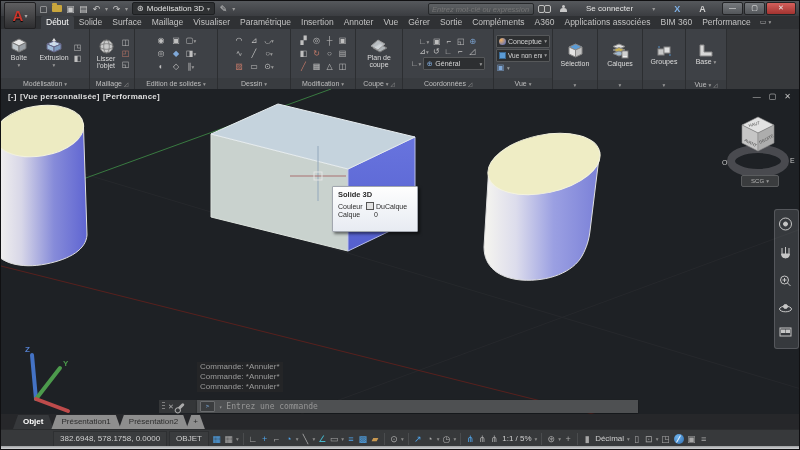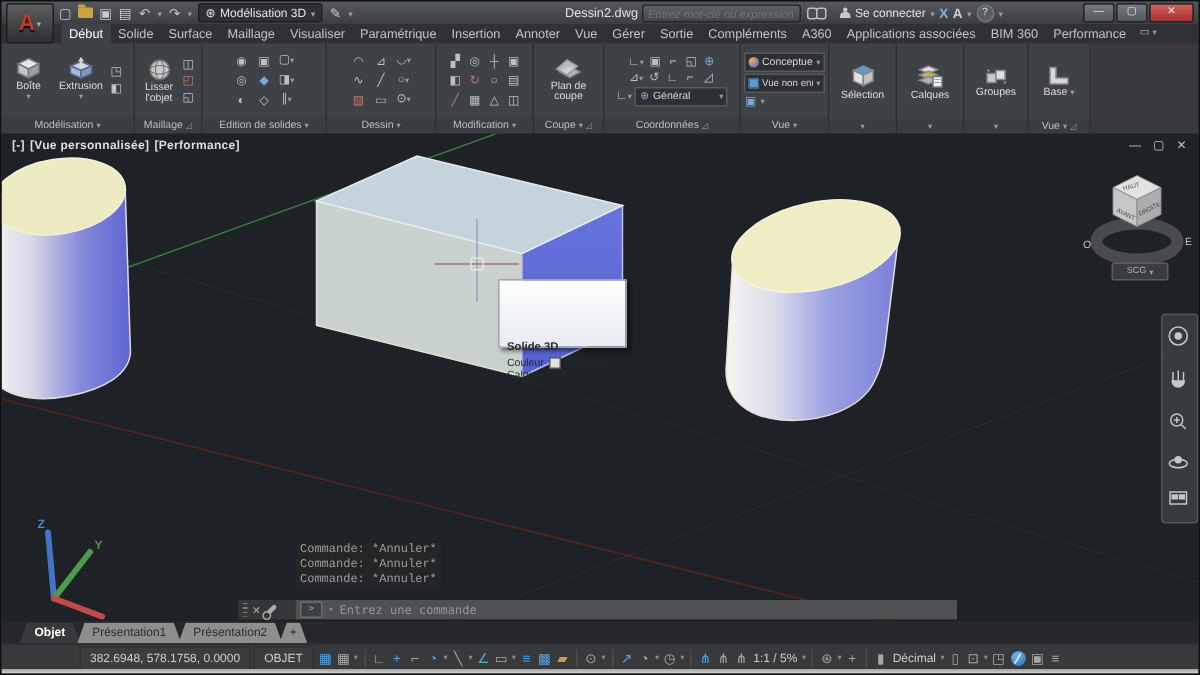--- a/index.html
+++ b/index.html
@@ -15,21 +15,21 @@
   .qicon{display:inline-block;text-align:center;min-width:9px;line-height:12px;}
   .folder{width:10px;height:7px;background:#C9A63C;border-radius:1px;position:relative;}
   .folder:before{content:"";position:absolute;top:-2px;left:0;width:5px;height:2px;background:#C9A63C;border-radius:1px 1px 0 0;}
   .wscombo{display:flex;align-items:center;gap:3px;background:#2E3032;border:1px solid #1E2022;border-radius:2px;height:11px;padding:0 4px;color:#E4E4E4;font-size:8px;}
   .doc-title{position:absolute;left:340px;top:1px;width:120px;text-align:center;color:#E2E2E2;font-size:8.5px;line-height:13px;}
   .search{position:absolute;left:427px;top:2px;width:104px;height:10px;background:linear-gradient(#5E6164,#44474A);border:1px solid #26282A;border-radius:2px;display:flex;align-items:flex-end;}
   .search input{width:100%;background:transparent;border:none;outline:none;font-style:italic;font-size:7.5px;color:#A5A5A5;padding:0 3px;font-family:"Liberation Sans",sans-serif;}
   .binoc{position:absolute;left:537px;top:4px;width:12px;height:7px;}
   .binoc i{position:absolute;width:5px;height:6px;border:1px solid #C0C0C0;border-radius:2px;background:#4A4C4E;}
   .binoc i:last-child{left:6px;}
-  .signin{position:absolute;left:558px;top:1px;height:13px;display:flex;align-items:center;gap:3px;color:#E4E4E4;font-size:8px;}
+  .signin{position:absolute;left:558px;top:1px;height:13px;display:flex;align-items:center;gap:19px;color:#E4E4E4;font-size:8px;}
   .person{width:8px;height:8px;position:relative;}
   .person:before{content:"";position:absolute;left:2.5px;top:0;width:3px;height:3px;border-radius:50%;background:#C8C8C8;}
   .person:after{content:"";position:absolute;left:0.5px;top:3.5px;width:7px;height:4px;border-radius:3px 3px 0 0;background:#C8C8C8;}
   .xlogo{color:#7FB2E8;font-weight:bold;font-size:9px;}
   .alogo{color:#CFCFCF;font-weight:bold;font-size:9px;}
   .helpbtn{width:10px;height:10px;border-radius:50%;background:#5A5D60;border:1px solid #77797C;color:#E8E8E8;font-size:7px;text-align:center;line-height:10px;}
   .winbtns{position:absolute;right:3px;top:1px;display:flex;gap:1px;}
   .wbtn{width:19px;height:11px;border-radius:2px;border:1px solid #232426;background:linear-gradient(#76797D,#53565A);color:#E8E8E8;font-size:7px;text-align:center;line-height:10px;}
   .wbtn.close{background:linear-gradient(#D4605C,#A33330);width:28px;}
   .tbar-dd{color:#9A9A9A;font-size:6px;}
@@ -63,25 +63,25 @@
   .bigpanel .plabel{height:9px;line-height:9px;}
 
   
   .viewport{position:absolute;top:88px;left:0;right:0;height:325px;background:#1E2125;overflow:hidden;}
   .vp-label{position:absolute;left:7px;top:3px;font-size:8px;font-weight:bold;color:#DFDFDF;letter-spacing:0.2px;}
   .vp-label span{margin-right:1px;}
   .vp-winctl{position:absolute;right:8px;top:3px;color:#C4C4C4;font-size:8px;display:flex;gap:8px;}
   .scg{position:absolute;left:740px;top:86px;width:36px;height:10px;background:#3A3C3E;border:1px solid #5A5C5E;border-radius:2px;color:#B4B4B4;font-size:6px;display:flex;align-items:center;justify-content:center;gap:2px;}
   .navbar{position:absolute;left:773px;top:120px;width:23px;height:138px;background:rgba(120,122,126,0.28);border:1px solid rgba(180,180,184,0.25);border-radius:3px;}
   .tooltip{position:absolute;left:331px;top:97px;width:86px;height:46px;background:linear-gradient(#FEFEFE,#E7EBF2);border:1px solid #A2A7AF;box-shadow:2px 2px 3px rgba(0,0,0,0.5);border-radius:1px;box-sizing:border-box;padding:3px 5px;color:#2A2A2A;}
-  .tt-title{font-size:7.5px;font-weight:bold;margin-bottom:3px;margin-top:36px;}
+  .tt-title{font-size:7.5px;font-weight:bold;margin-bottom:3px;}
   .tt-row{font-size:7px;display:flex;align-items:center;margin-top:1px;}
   .tt-lab{width:28px;}
   .tt-swatch{width:6px;height:6px;border:1px solid #555;background:#E2E2E2;display:inline-block;margin-right:2px;}
-  .cmd-hist{position:absolute;left:196px;font-family:Liberation Mono, monospace;font-size:8px;color:#9C9C9C;background:rgba(38,38,40,0.88);padding:0 3px;line-height:9.5px;white-space:pre;}
+  .cmd-hist{position:absolute;left:196px;font-family:Liberation Sans, sans-serif;font-size:8px;color:#9C9C9C;background:rgba(38,38,40,0.88);padding:0 3px;line-height:9.5px;white-space:pre;}
   .cmd-bar{position:absolute;left:158px;top:311px;width:479px;height:13px;display:flex;align-items:center;}
   .cmd-tools{width:38px;height:13px;background:#343638;display:flex;align-items:center;gap:3px;padding:0 3px;box-sizing:border-box;color:#ABABAB;font-size:7px;}
   .grip{width:3px;height:9px;background-image:repeating-linear-gradient(#808080 0 1px,transparent 1px 3px);}
   .wrench{width:8px;height:3px;background:#ABABAB;border-radius:2px;transform:rotate(-45deg);position:relative;}
   .wrench:before{content:"";position:absolute;left:-4px;top:-1px;width:4px;height:4px;border:1px solid #ABABAB;border-radius:50%;background:#343638;}
   .cmd-main{flex:1;height:13px;background:#4E5052;display:flex;align-items:center;gap:4px;padding:0 3px;font-family:"DejaVu Sans Mono",monospace;font-size:8px;color:#969696;box-shadow:0 1px 2px rgba(0,0,0,0.4);}
   .prompt-chip{width:13px;height:9px;background:#3B3D3F;border:1px solid #6A6C6E;color:#7FB2E8;font-size:6px;line-height:8px;text-align:center;border-radius:1px;}
 
   
   .ltabs{position:absolute;top:413px;left:0;right:0;height:15px;background:#26272A;display:flex;align-items:flex-end;padding-left:12px;box-sizing:border-box;}
@@ -121,21 +121,20 @@
       <span class="qicon">↷</span>
       <span class="tbar-dd">▾</span>
       <span class="wscombo">
         <span>⊛</span>
         <span>Modélisation 3D</span>
         <span class="tbar-dd">▾</span>
       </span>
       <span class="qicon">✎</span>
       <span class="tbar-dd">▾</span>
     </div>
-    <div class="doc-title">Dessin2.dwg</div>
     <div class="search">
       <input placeholder="Entrez mot-clé ou expression" style="">
     </div>
     <div class="binoc">
         <i></i>
         <i></i>
       </div>
     <div class="signin">
       <span class="person"></span>
       <span>Se connecter</span>

